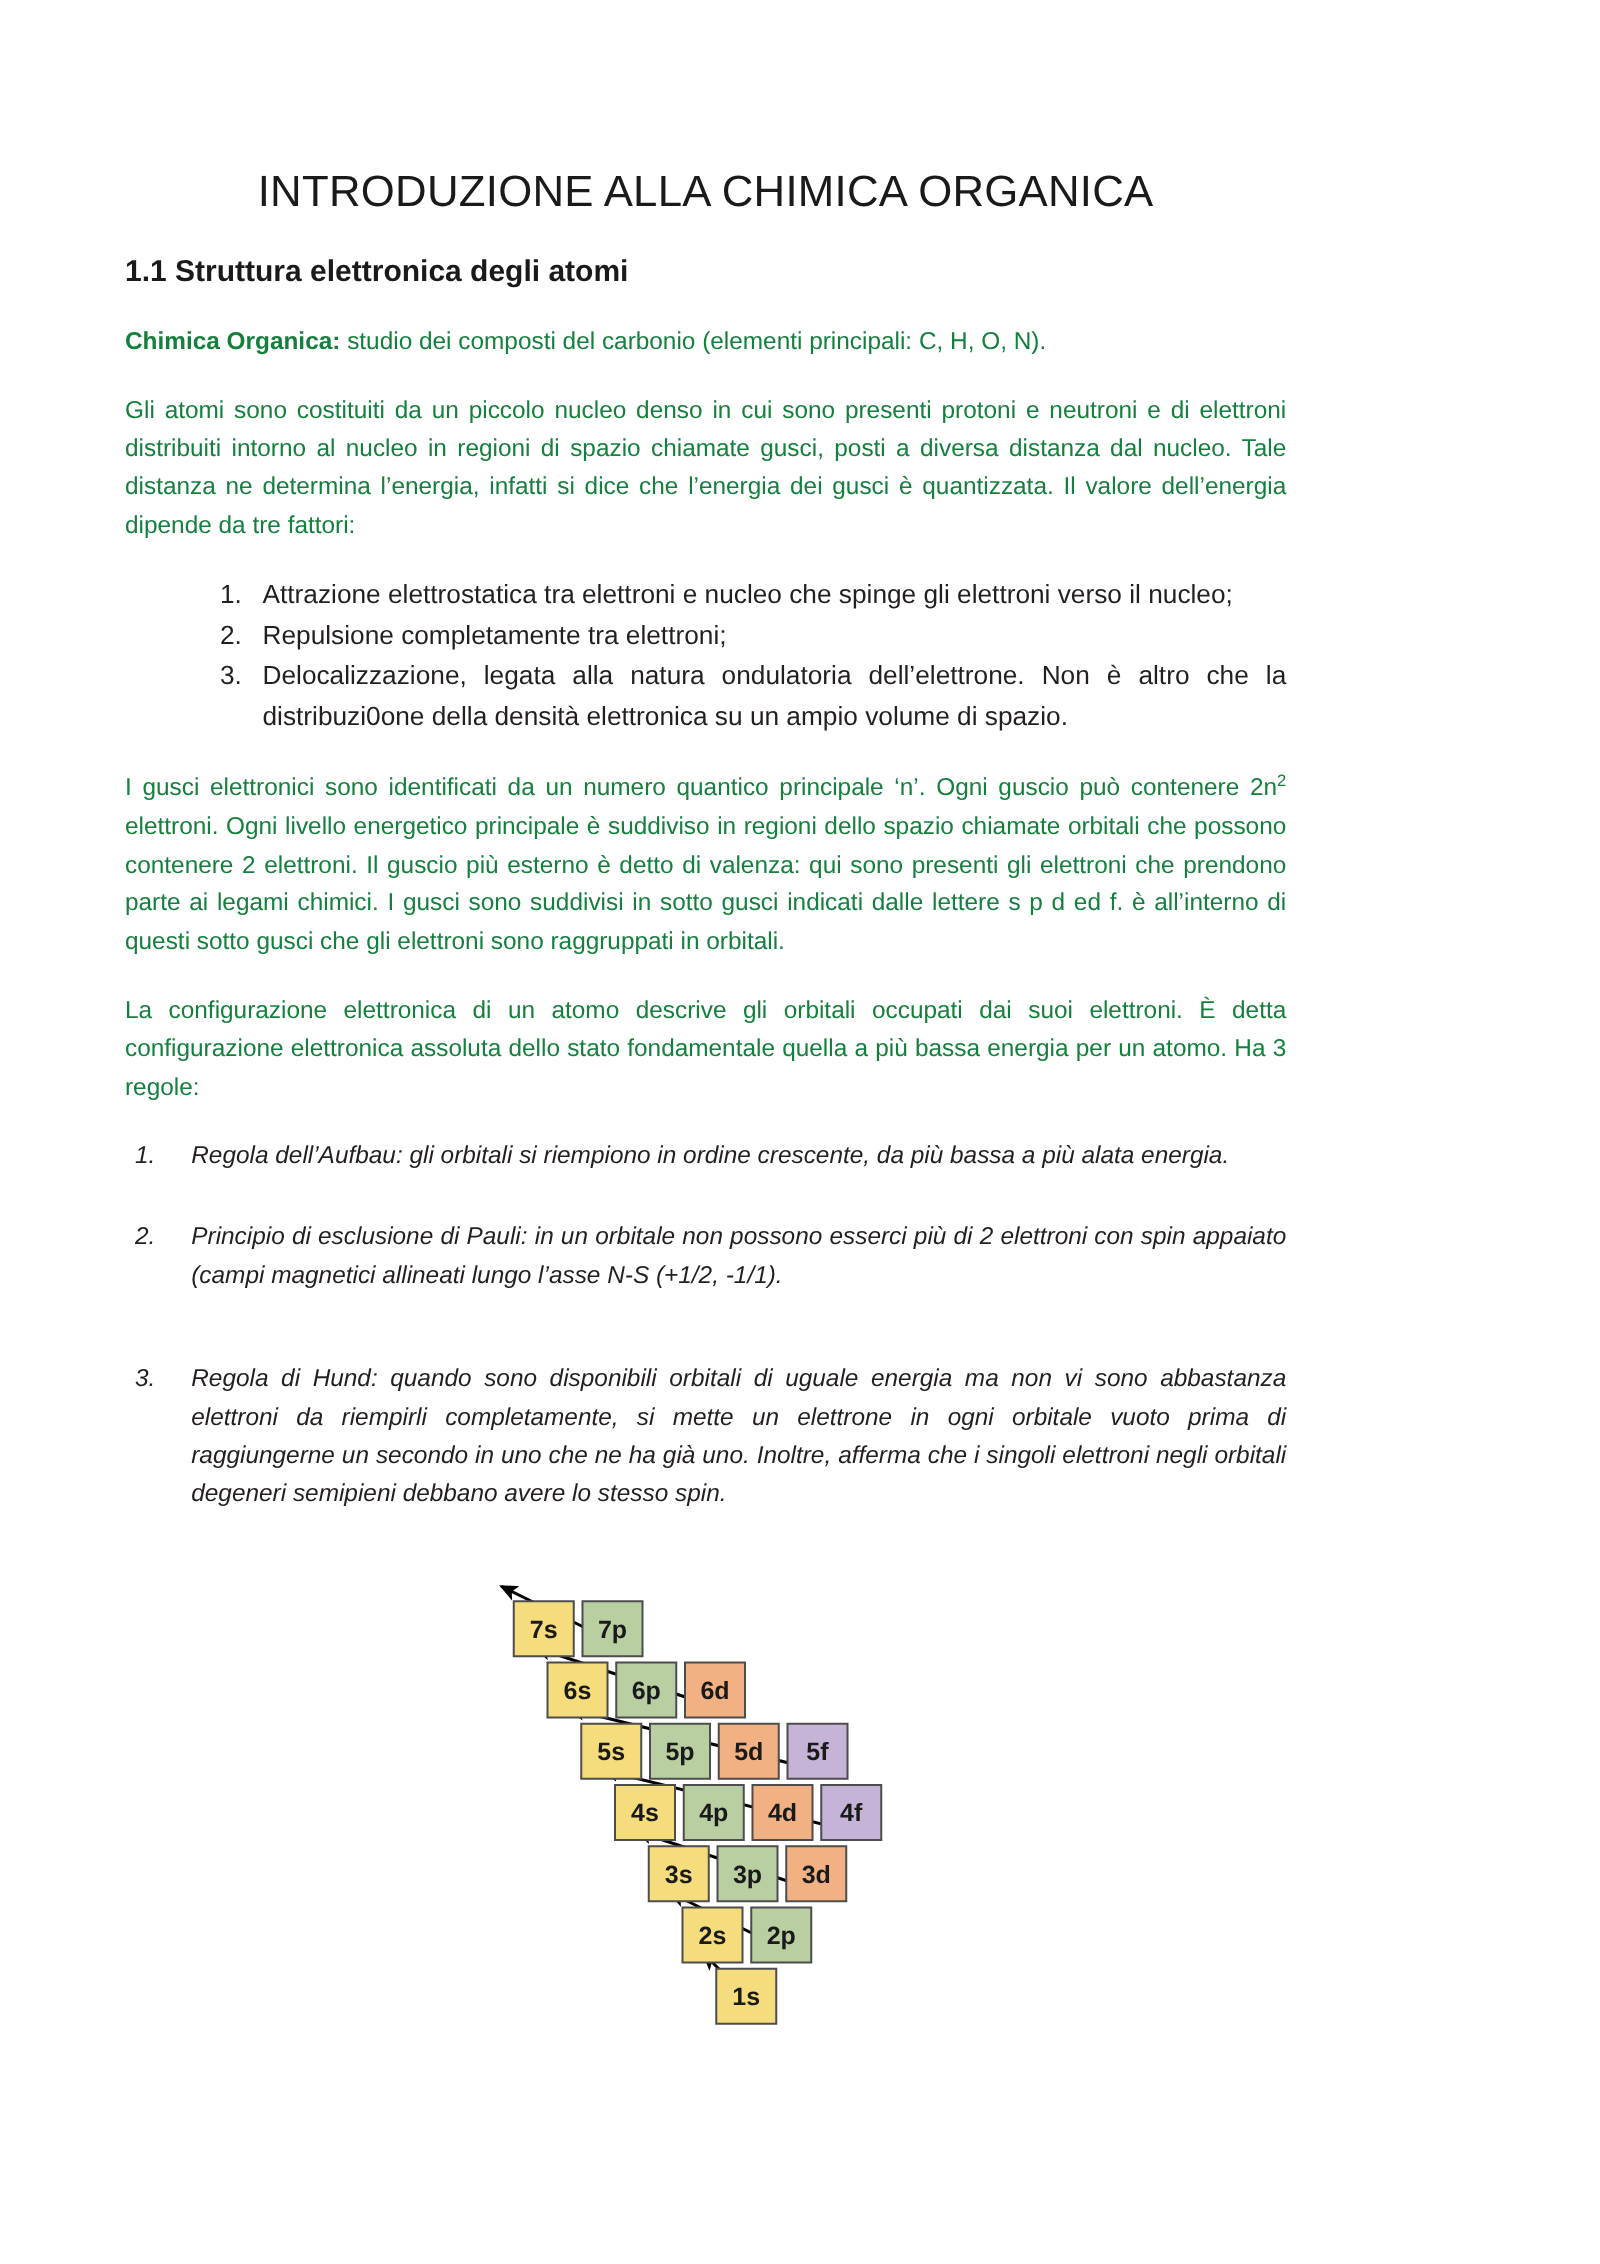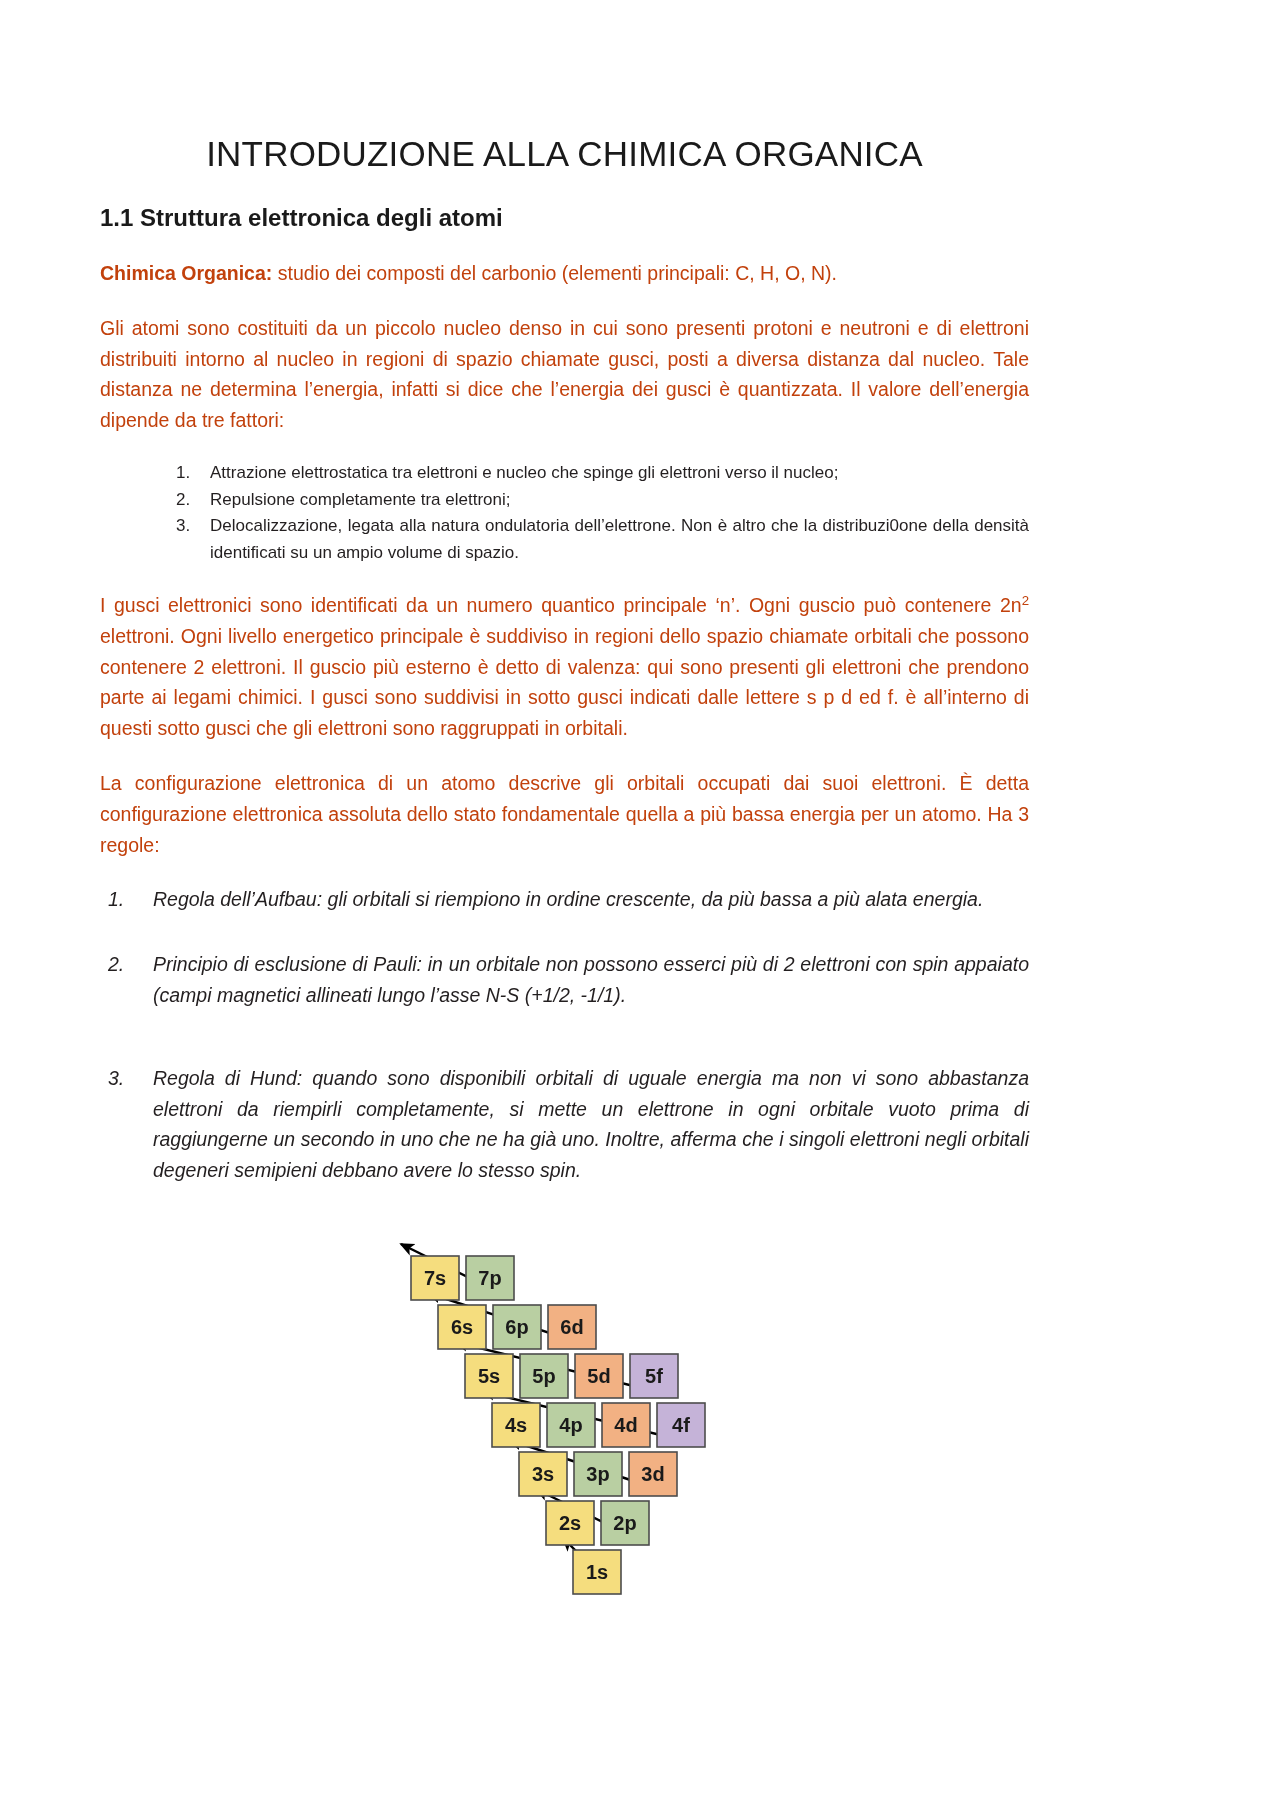--- a/index.html
+++ b/index.html
@@ -29,36 +29,36 @@
     font-size:24px;
     font-weight:bold;
     margin:0 0 26px 0;
     color:#1a1a1a;
   }
   p.body {
     font-size:19.5px;
     line-height:1.58;
     text-align:justify;
     margin:0 0 24px 0;
-    color:#c2410c;
+    color:#15803d;
   }
   .lead-term { font-weight:bold; }
   sup { font-size:0.68em; vertical-align:super; line-height:0; }
 
   
   ol.factors {
     margin:0 0 24px 0;
     padding:0 0 0 76px;
     list-style:none;
     counter-reset:fct;
   }
   ol.factors > li {
     counter-increment:fct;
     position:relative;
-    font-size:17px;
+    font-size:21px;
     line-height:1.56;
     text-align:justify;
     padding-left:34px;
     margin:0;
   }
   ol.factors > li::before {
     content:counter(fct) ".";
     position:absolute;
     left:0; top:0;
     width:26px;
@@ -114,21 +114,21 @@
 
   <h2 class="section-heading">1.1 Struttura elettronica degli atomi</h2>
 
   <p class="body"><span class="lead-term">Chimica Organica:</span><span> studio dei composti del carbonio (elementi principali: C, H, O, N).</span></p>
 
   <p class="body">Gli atomi sono costituiti da un piccolo nucleo denso in cui sono presenti protoni e neutroni e di elettroni distribuiti intorno al nucleo in regioni di spazio chiamate gusci, posti a diversa distanza dal nucleo. Tale distanza ne determina l’energia, infatti si dice che l’energia dei gusci è quantizzata. Il valore dell’energia dipende da tre fattori:</p>
 
   <ol class="factors">
     <li>Attrazione elettrostatica tra elettroni e nucleo che spinge gli elettroni verso il nucleo;</li>
     <li>Repulsione completamente tra elettroni;</li>
-    <li>Delocalizzazione, legata alla natura ondulatoria dell’elettrone. Non è altro che la distribuzi0one della densità identificati su un ampio volume di spazio.</li>
+    <li>Delocalizzazione, legata alla natura ondulatoria dell’elettrone. Non è altro che la distribuzi0one della densità elettronica su un ampio volume di spazio.</li>
   </ol>
 
   <p class="body"><span>I gusci elettronici sono identificati da un numero quantico principale ‘n’. Ogni guscio può contenere 2n</span><sup>2</sup><span> elettroni. Ogni livello energetico principale è suddiviso in regioni dello spazio chiamate orbitali che possono contenere 2 elettroni. Il guscio più esterno è detto di valenza: qui sono presenti gli elettroni che prendono parte ai legami chimici. I gusci sono suddivisi in sotto gusci indicati dalle lettere s p d ed f. è all’interno di questi sotto gusci che gli elettroni sono raggruppati in orbitali.</span></p>
 
   <p class="body">La configurazione elettronica di un atomo descrive gli orbitali occupati dai suoi elettroni. È detta configurazione elettronica assoluta dello stato fondamentale quella a più bassa energia per un atomo. Ha 3 regole:</p>
 
   <ol class="rules">
     <li>Regola dell’Aufbau: gli orbitali si riempiono in ordine crescente, da più bassa a più alata energia.</li>
     <li class="gap">Principio di esclusione di Pauli: in un orbitale non possono esserci più di 2 elettroni con spin appaiato (campi magnetici allineati lungo l’asse N-S (+1/2, -1/1).</li>
     <li>Regola di Hund: quando sono disponibili orbitali di uguale energia ma non vi sono abbastanza elettroni da riempirli completamente, si mette un elettrone in ogni orbitale vuoto prima di raggiungerne un secondo in uno che ne ha già uno. Inoltre, afferma che i singoli elettroni negli orbitali degeneri semipieni debbano avere lo stesso spin.</li>

